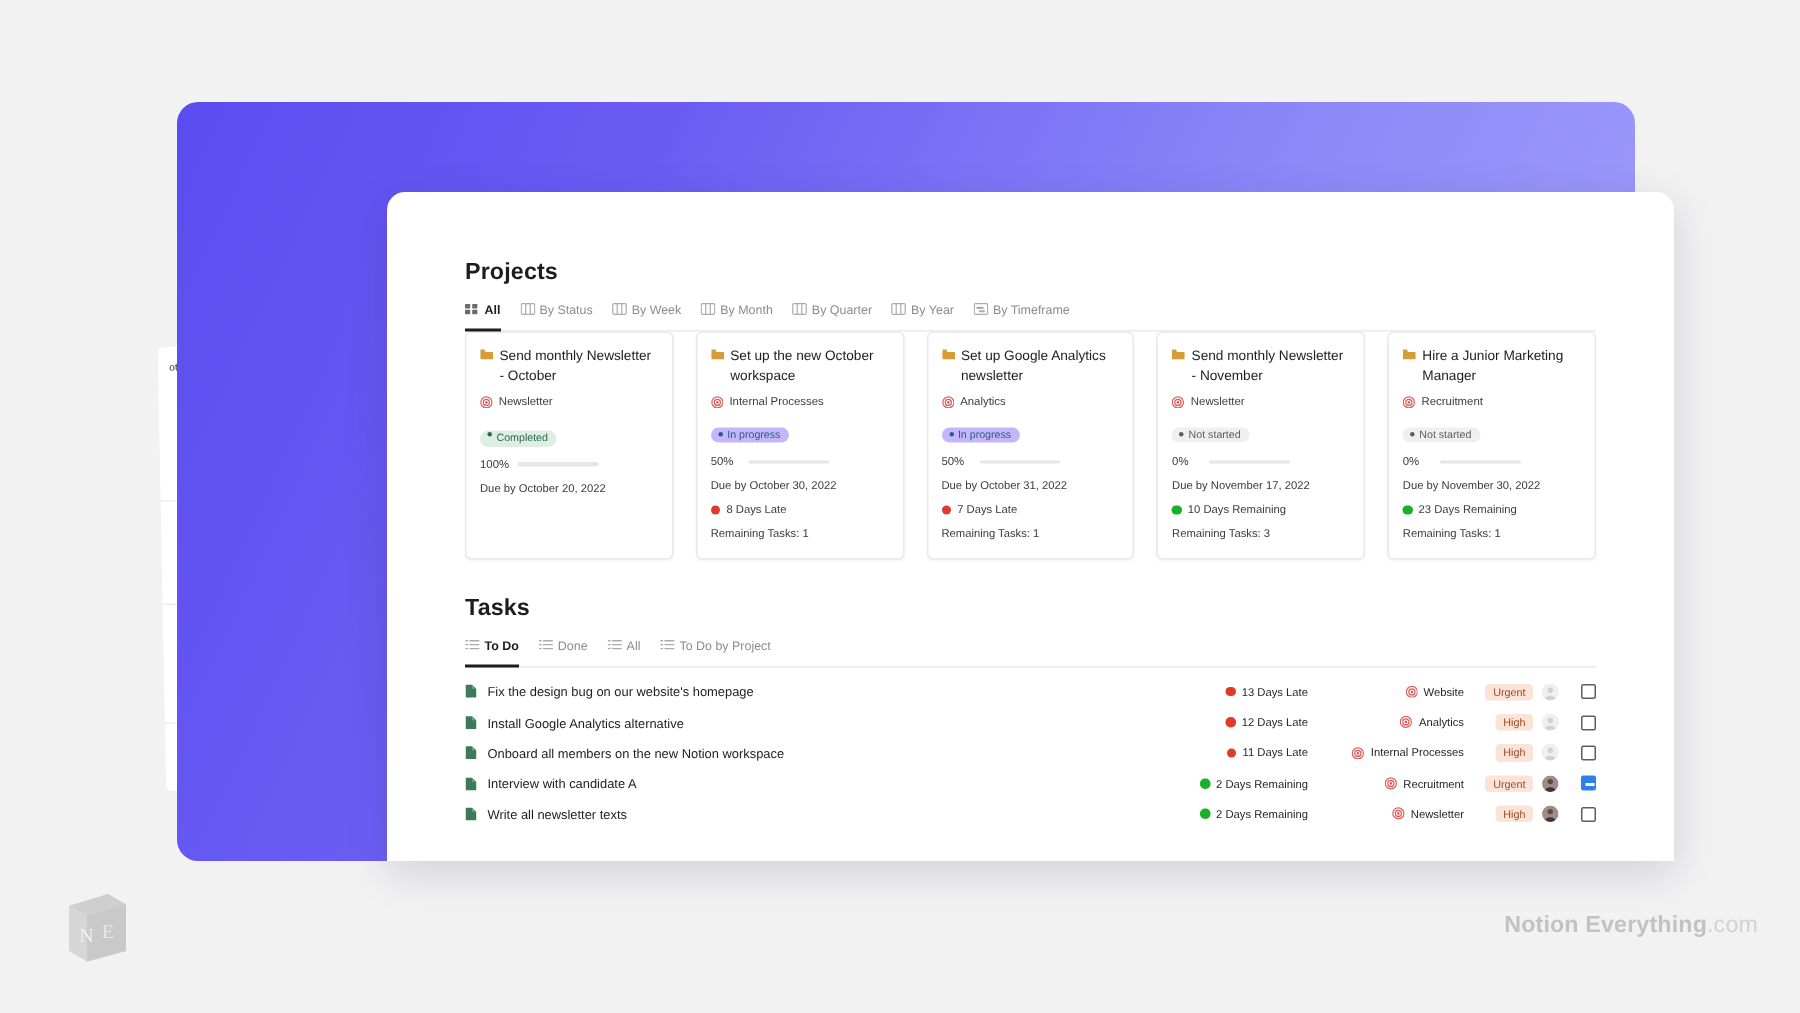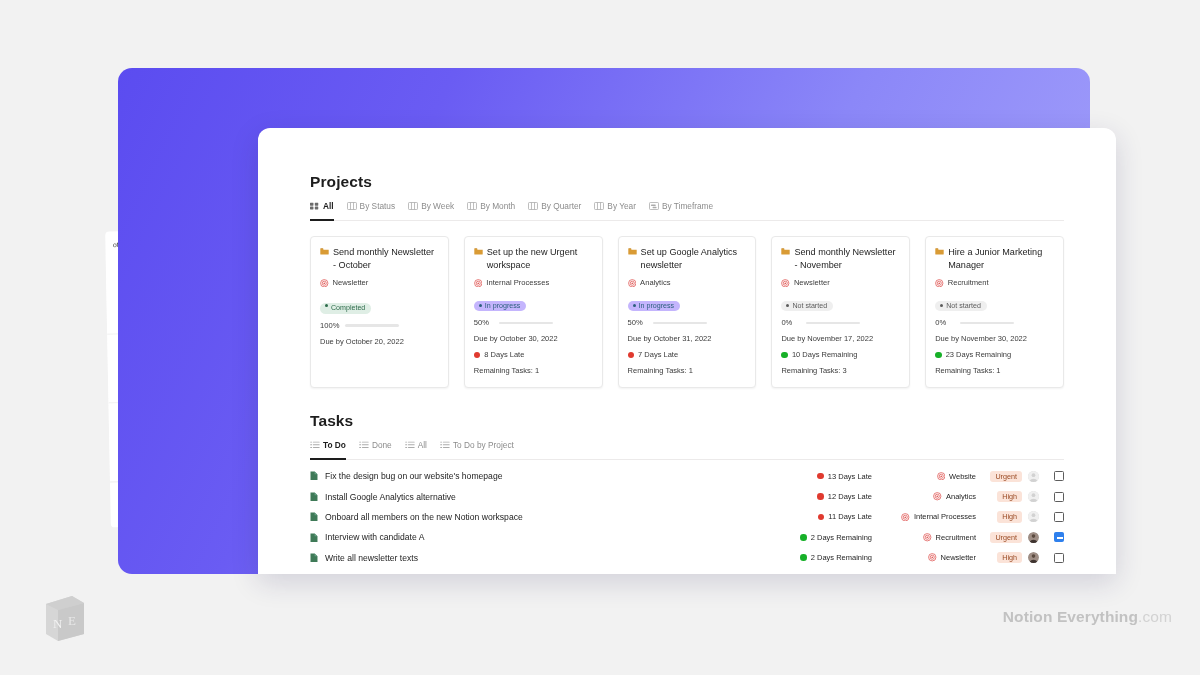--- a/index.html
+++ b/index.html
@@ -75,21 +75,21 @@
 
   h1.section-title { font-size: 15.5px; font-weight: 700; color: #1d1d1d; letter-spacing: .1px; }
 
   .viewbar { display: flex; align-items: center; gap: 13px; margin-top: 10px; padding-bottom: 5px; border-bottom: 1px solid #eceaea; position: relative; }
   .viewtab { display: flex; align-items: center; gap: 4px; font-size: 8.3px; color: #8c8c8c; padding-bottom: 4px; position: relative; white-space: nowrap; }
   .viewtab.active { color: #1d1d1d; font-weight: 700; }
   .viewtab.active:after { content:""; position:absolute; left:0; right:0; bottom:-6px; height:1.6px; background:#1d1d1d; }
   .vicon { display: inline-block; width: 9px; height: 8px; opacity: .72; }
 
   
-  .cards { display: flex; gap: 15px; margin-top: 15px; }
+  .cards { display: flex; gap: 15px; margin-top: 0; }
   .pcard {
     flex: 1 1 0; min-width: 0;
     background: #fff; border: 1px solid #e9e9e9; border-radius: 4px;
     box-shadow: 0 1px 2px rgba(0,0,0,.05);
     padding: 9px 9px 10px 9px; height: 152px;
   }
   .pc-title { display: flex; gap: 4px; font-size: 9.1px; color: #1d1d1d; line-height: 1.45; }
   .pc-title .folder { flex: 0 0 auto; margin-top: 1px; }
   .pc-line { display: flex; align-items: center; gap: 4px; font-size: 7.6px; color: #3b3b3b; margin-top: 6px; }
   .tag-completed { background: #dfeee5; color: #2d6b4a; font-size: 7.1px; border-radius: 8px; padding: 1px 6px 1.5px 5px; display:inline-flex; gap:3px;}
@@ -365,21 +365,21 @@
           <div class="meta">Due by October 20, 2022</div>
         </div>
         <div class="pcard">
           <div class="pc-title">
             <span class="folder">
               <svg viewBox="0 0 12 10" width="9" height="8" style="display:block">
                 <path d="M0.4 2.2 h3.6 l1 1.1 h6.6 v5.6 a0.8 0.8 0 0 1 -0.8 0.8 h-9.6 a0.8 0.8 0 0 1 -0.8 -0.8 z" fill="#d99b35"></path>
                 <path d="M0.4 1.6 a0.7 0.7 0 0 1 0.7 -0.7 h2.6 l1 1.1 h-4.3 z" fill="#c98c2a"></path>
               </svg>
             </span>
-            <span>Set up the new Urgent workspace</span>
+            <span>Set up the new October workspace</span>
           </div>
           <div class="pc-line">
             <span>
               <svg viewBox="0 0 12 12" width="8.5" height="8.5" style="display:block">
                 <circle cx="6" cy="6" r="5.2" fill="none" stroke="#e05a57" stroke-width="1.1"></circle>
                 <circle cx="6" cy="6" r="2.9" fill="none" stroke="#e05a57" stroke-width="1.1"></circle>
                 <circle cx="6" cy="6" r="1.2" fill="#e05a57"></circle>
               </svg>
             </span>
             <span>Internal Processes</span>

